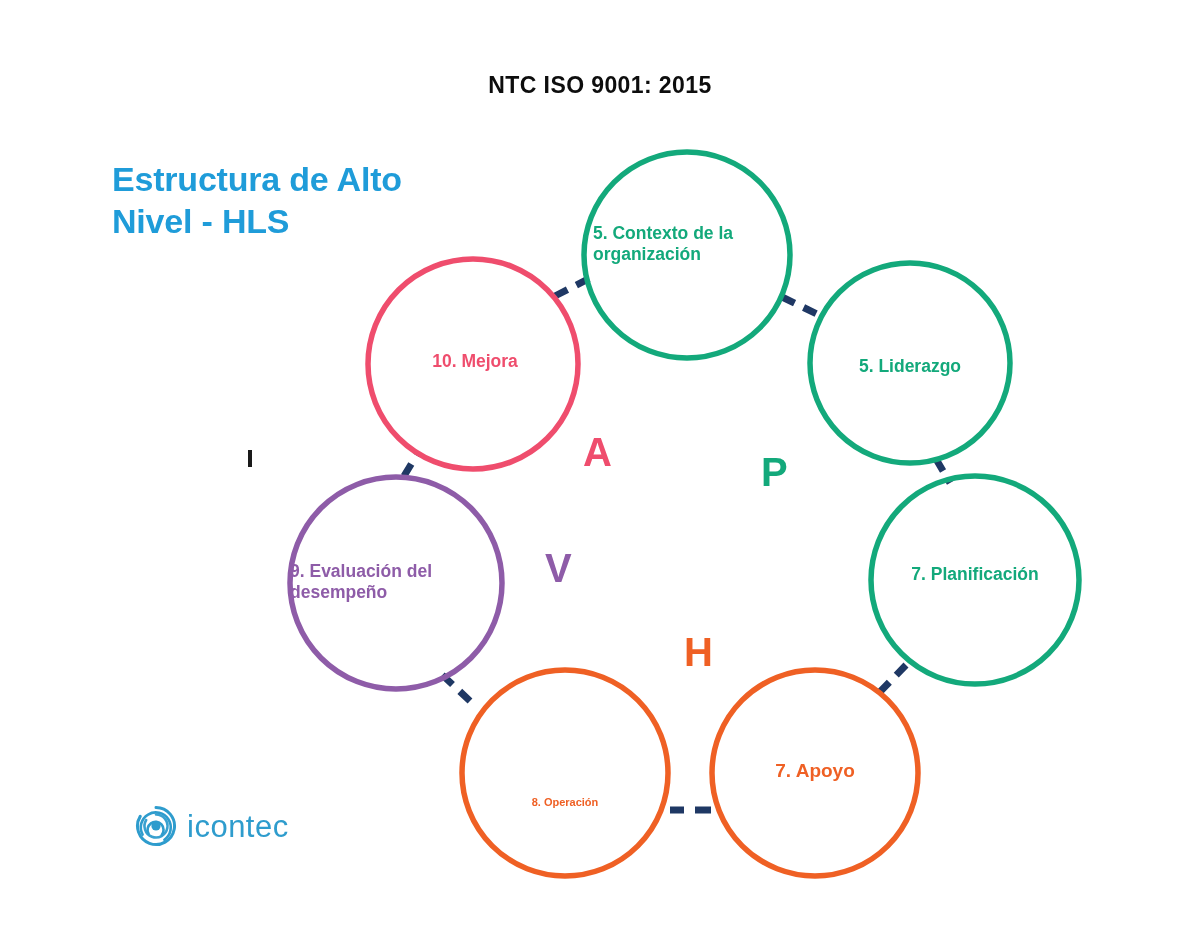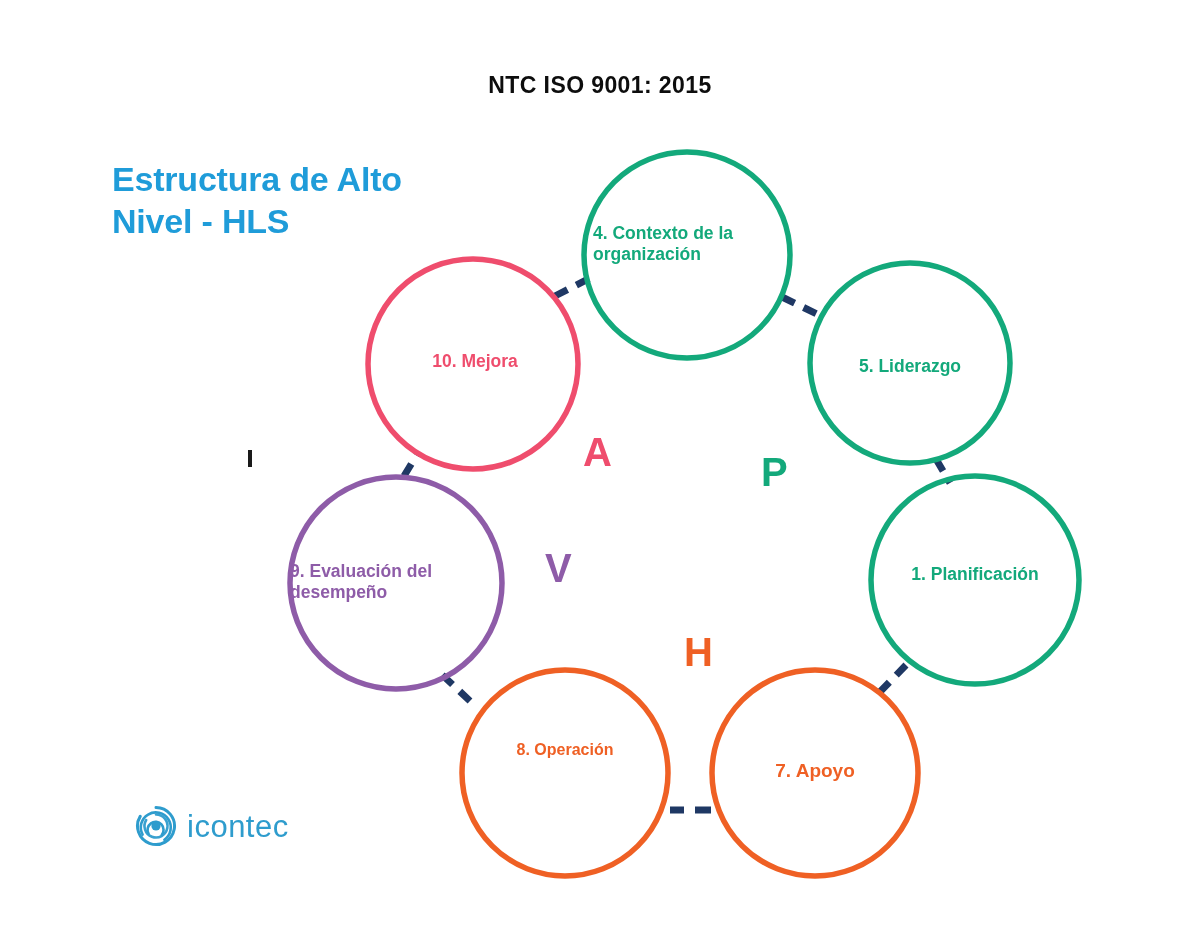--- a/index.html
+++ b/index.html
@@ -61,21 +61,21 @@
     text-align: center;
     font-weight: bold;
     line-height: 1.2;
     pointer-events: none;
     white-space: pre-line;
   }
   .node-label.lbl-4  { left: 571px; top: 203px; width: 235px; font-size: 17.5px; color: #13a97b; text-align: left; padding-left: 22px; box-sizing: border-box; }
   .node-label.lbl-5  { left: 800px; top: 336px; width: 220px; font-size: 17.5px; color: #13a97b; }
   .node-label.lbl-6  { left: 865px; top: 544px; width: 220px; font-size: 17.5px; color: #13a97b; }
   .node-label.lbl-7  { left: 705px; top: 740px; width: 220px; font-size: 19px; color: #ef6024; }
-  .node-label.lbl-8  { left: 455px; top: 720px; width: 220px; font-size: 16px; color: #ef6024; }
+  .node-label.lbl-8  { left: 455px; top: 776px; width: 220px; font-size: 11px; color: #ef6024; }
   .node-label.lbl-9  { left: 288px; top: 541px; width: 215px; font-size: 17.5px; color: #8e5ca8; text-align: left; padding-left: 2px; box-sizing: border-box; }
   .node-label.lbl-10 { left: 365px; top: 331px; width: 220px; font-size: 17.5px; color: #ef4d6d; }
 
   
   .cycle-letter {
     position: absolute;
     font-size: 40px;
     font-weight: bold;
     line-height: 1;
     pointer-events: none;
@@ -142,24 +142,24 @@
       <circle cx="687" cy="235" r="103" stroke="#13a97b"></circle>
       <circle cx="910" cy="343" r="100" stroke="#13a97b"></circle>
       <circle cx="975" cy="560" r="104" stroke="#13a97b"></circle>
       <circle cx="815" cy="753" r="103" stroke="#ef6024"></circle>
       <circle cx="565" cy="753" r="103" stroke="#ef6024"></circle>
       <circle cx="396" cy="563" r="106" stroke="#8e5ca8"></circle>
       <circle cx="473" cy="344" r="105" stroke="#ef4d6d"></circle>
     </g>
   </svg>
 
-  <div class="node-label lbl-4">4. Contexto de la
+  <div class="node-label lbl-4">5. Contexto de la
 organización</div>
   <div class="node-label lbl-5">5. Liderazgo</div>
-  <div class="node-label lbl-6">1.  Planificación</div>
+  <div class="node-label lbl-6">7.  Planificación</div>
   <div class="node-label lbl-7">7. Apoyo</div>
   <div class="node-label lbl-8">8. Operación</div>
   <div class="node-label lbl-9">9. Evaluación del
 desempeño</div>
   <div class="node-label lbl-10">10. Mejora</div>
 
   <div class="cycle-letter letter-a">A</div>
   <div class="cycle-letter letter-p">P</div>
   <div class="cycle-letter letter-v">V</div>
   <div class="cycle-letter letter-h">H</div>

